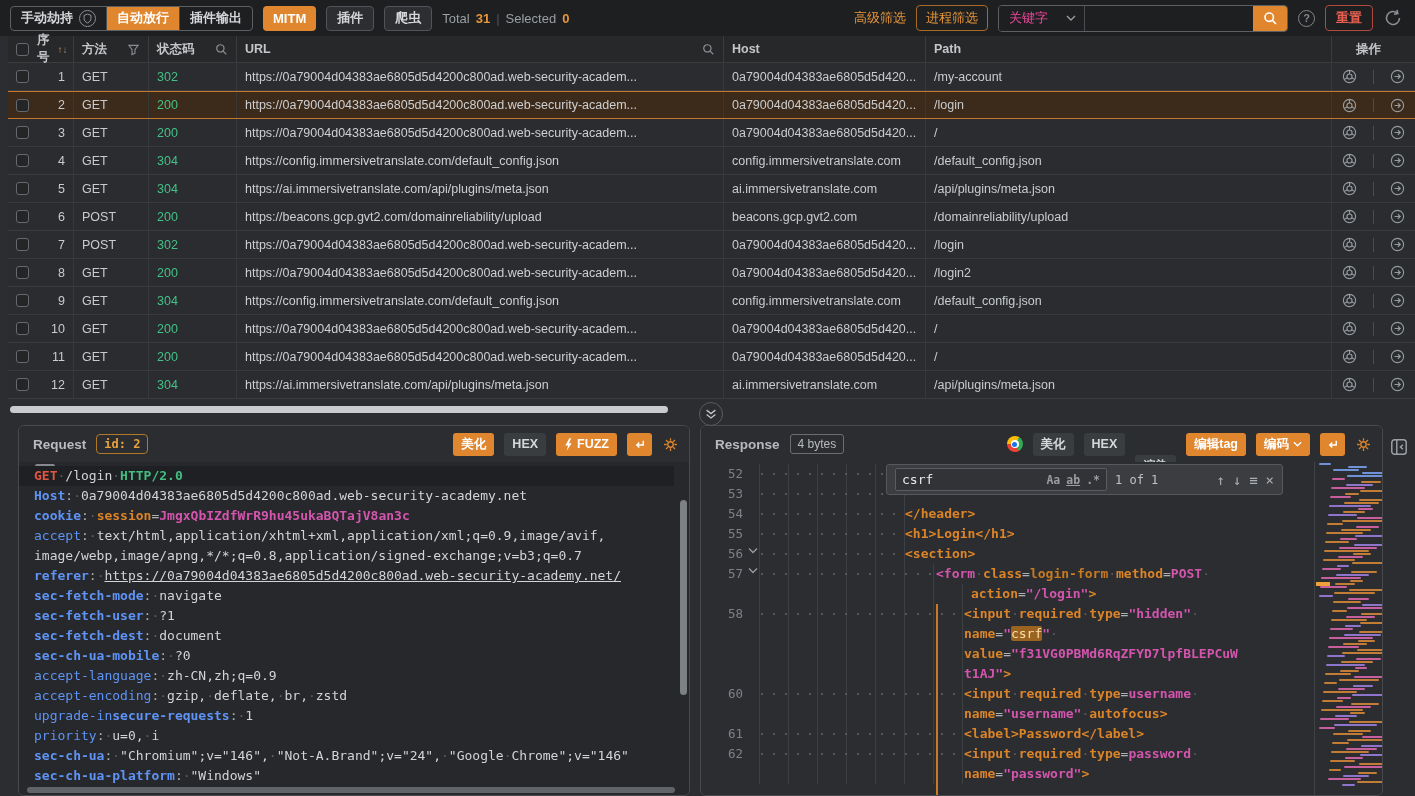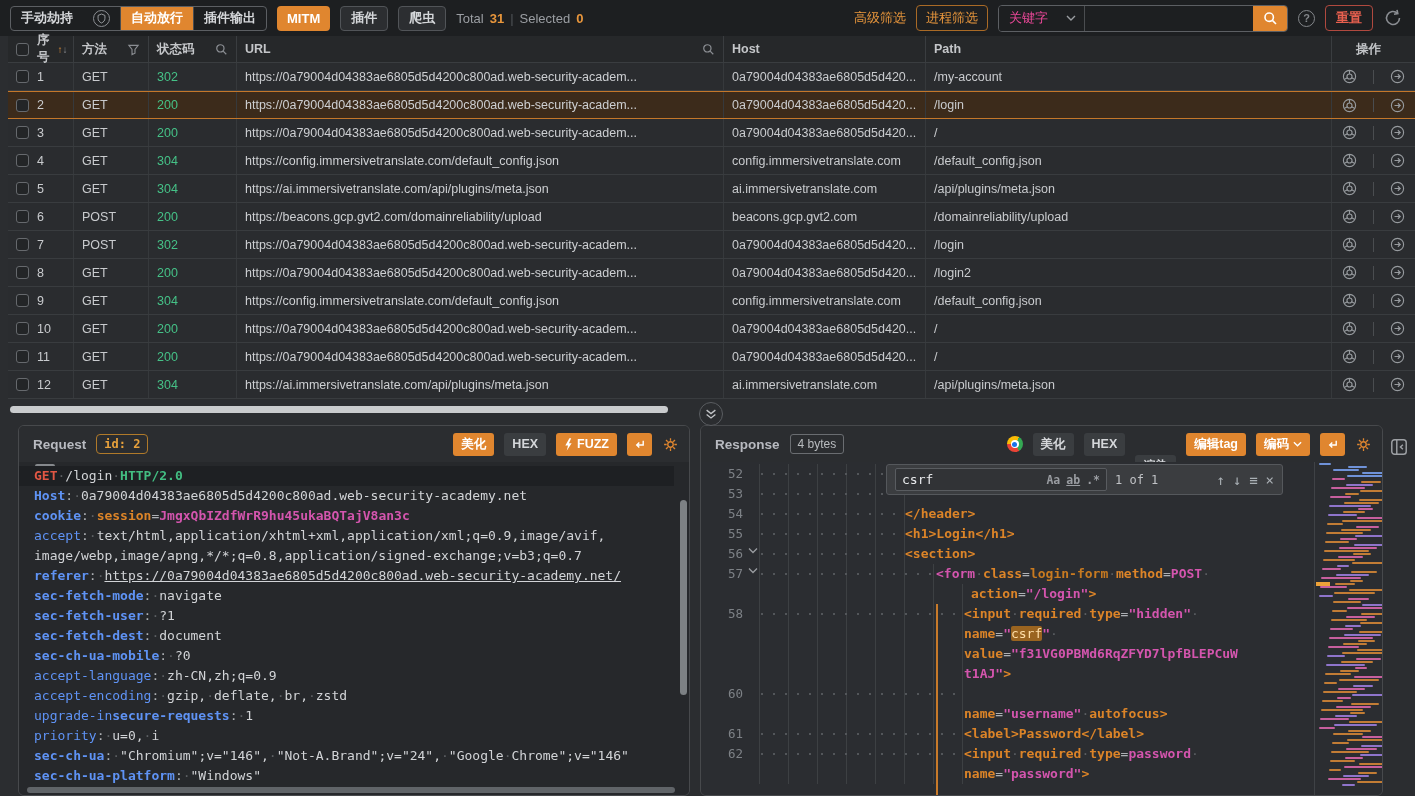--- a/index.html
+++ b/index.html
@@ -4,21 +4,21 @@
 <style>
   * { margin:0; padding:0; box-sizing:border-box; }
   html,body { width:1415px; height:796px; overflow:hidden; background:#2b2d30;
     font-family:"Liberation Sans", sans-serif; color:#c7c9cc; }
 
   
   .topbar { height:36px; background:#1d1f21; display:flex; align-items:center;
     padding:0 10px; gap:10px; }
   .seg-group { display:flex; align-items:center; height:25px; border:1px solid #5c5f63;
     border-radius:4px; overflow:hidden; }
-  .seg { display:flex; align-items:center; gap:20px; height:100%; padding:0 10px;
+  .seg { display:flex; align-items:center; gap:6px; height:100%; padding:0 10px;
     font-size:13px; font-weight:bold; color:#d5d7da; border-right:1px solid #4a4d50; }
   .seg:last-child { border-right:none; }
   .seg.active { background:#e0862f; color:#fff; }
   .shield-circ { width:17px; height:17px; border:1px solid #8b8e93; border-radius:50%;
     display:flex; align-items:center; justify-content:center; }
   .btn { height:25px; display:inline-flex; align-items:center; gap:5px; padding:0 10px;
     font-size:13px; font-weight:bold; border-radius:4px; color:#d5d7da; }
   .btn-orange { background:#e0862f; color:#fff; }
   .btn-dark { background:#2c2e31; border:1px solid #515458; }
   .counts { font-size:13px; color:#9b9ea3; display:flex; gap:6px; align-items:center; }
@@ -46,21 +46,21 @@
   .thead { display:flex; height:27px; background:#26282a; align-items:center;
     font-size:12.5px; font-weight:bold; color:#c4c6c9; border-bottom:1px solid #3a3d40;}
   .th { display:flex; align-items:center; gap:8px; padding:0 8px; height:100%; border-right:1px solid #3a3d40; }
   .th:last-child { border-right:none; }
   .trow { display:flex; height:28px; align-items:center; font-size:12.5px;
     background:#2a2c2f; border-bottom:1px solid #393c3f; color:#c9cbce; }
   .trow.sel { background:#3c2b1b; border-top:1px solid #c4772a; border-bottom:1px solid #c4772a; }
   .td { padding:0 8px; height:100%; display:flex; align-items:center; gap:8px;
     border-right:1px solid #36393c; overflow:hidden; white-space:nowrap; }
   .td:last-child { border-right:none; }
-  .cw0 { width:66px; } .cw1 { width:75px; } .cw2 { width:88px; } .cw3 { width:487px; }
+  .cw0 { width:66px;justify-content:space-between; } .cw1 { width:75px; } .cw2 { width:88px; } .cw3 { width:487px; }
   .cw4 { width:202px; } .cw5 { width:406px; } .cw6 { width:83px; justify-content:center; }
   .chk { width:13px; height:13px; border:1px solid #66696d; border-radius:3px; flex:none; background:#232527;}
   .status-green { color:#45c187; }
   .url-cell { color:#cdcfd2; }
   .th-sp { flex:1; }
   .ops-div { width:1px; height:14px; background:#4a4d50; margin:0 8px; }
 
   
   .midgap { position:relative; height:26px; }
   .hthumb { position:absolute; left:10px; top:7px; width:658px; height:7px;
@@ -684,20 +684,21 @@
             <div class="cl-segs"><span class="t-o">value</span><span class="t-p">=</span><span class="t-m">"f31VG0PBMd6RqZFYD7lpfBLEPCuW</span></div>
           </div>
           <div class="cl-row">
             <div class="gut"></div>
             <div class="ind" style="width: 205px;"></div>
             <div class="cl-segs"><span class="t-m">t1AJ"</span><span class="t-o">&gt;</span></div>
           </div>
           <div class="cl-row">
             <div class="gut">60</div>
             <div class="ind dots" style="width: 205px;"></div>
+            <div class="cl-segs"><span class="t-o">&lt;input</span><span class="t-d">·</span><span class="t-o">required</span><span class="t-d">·</span><span class="t-o">type</span><span class="t-p">=</span><span class="t-m">username</span><span class="t-d">·</span></div>
           </div>
           <div class="cl-row">
             <div class="gut"></div>
             <div class="ind" style="width: 205px;"></div>
             <div class="cl-segs"><span class="t-o">name</span><span class="t-p">=</span><span class="t-m">"username"</span><span class="t-d">·</span><span class="t-o">autofocus&gt;</span></div>
           </div>
           <div class="cl-row">
             <div class="gut">61</div>
             <div class="ind dots" style="width: 205px;"></div>
             <div class="cl-segs"><span class="t-o">&lt;label&gt;Password&lt;/label&gt;</span></div>

